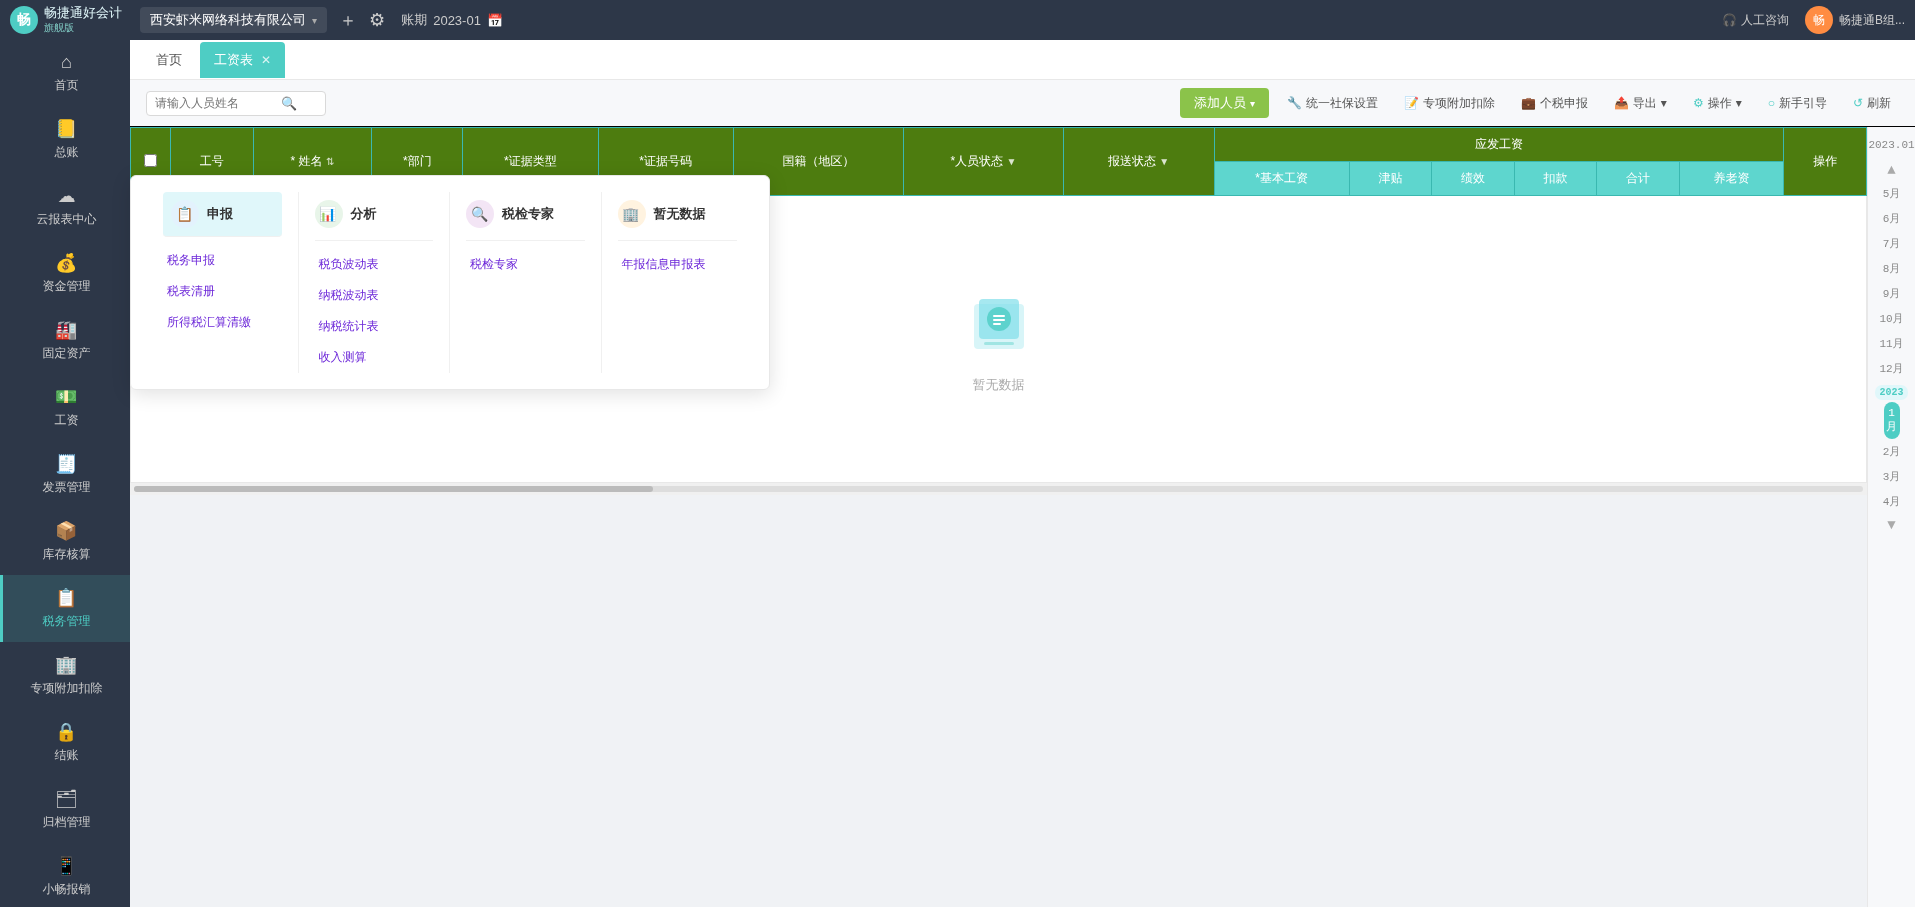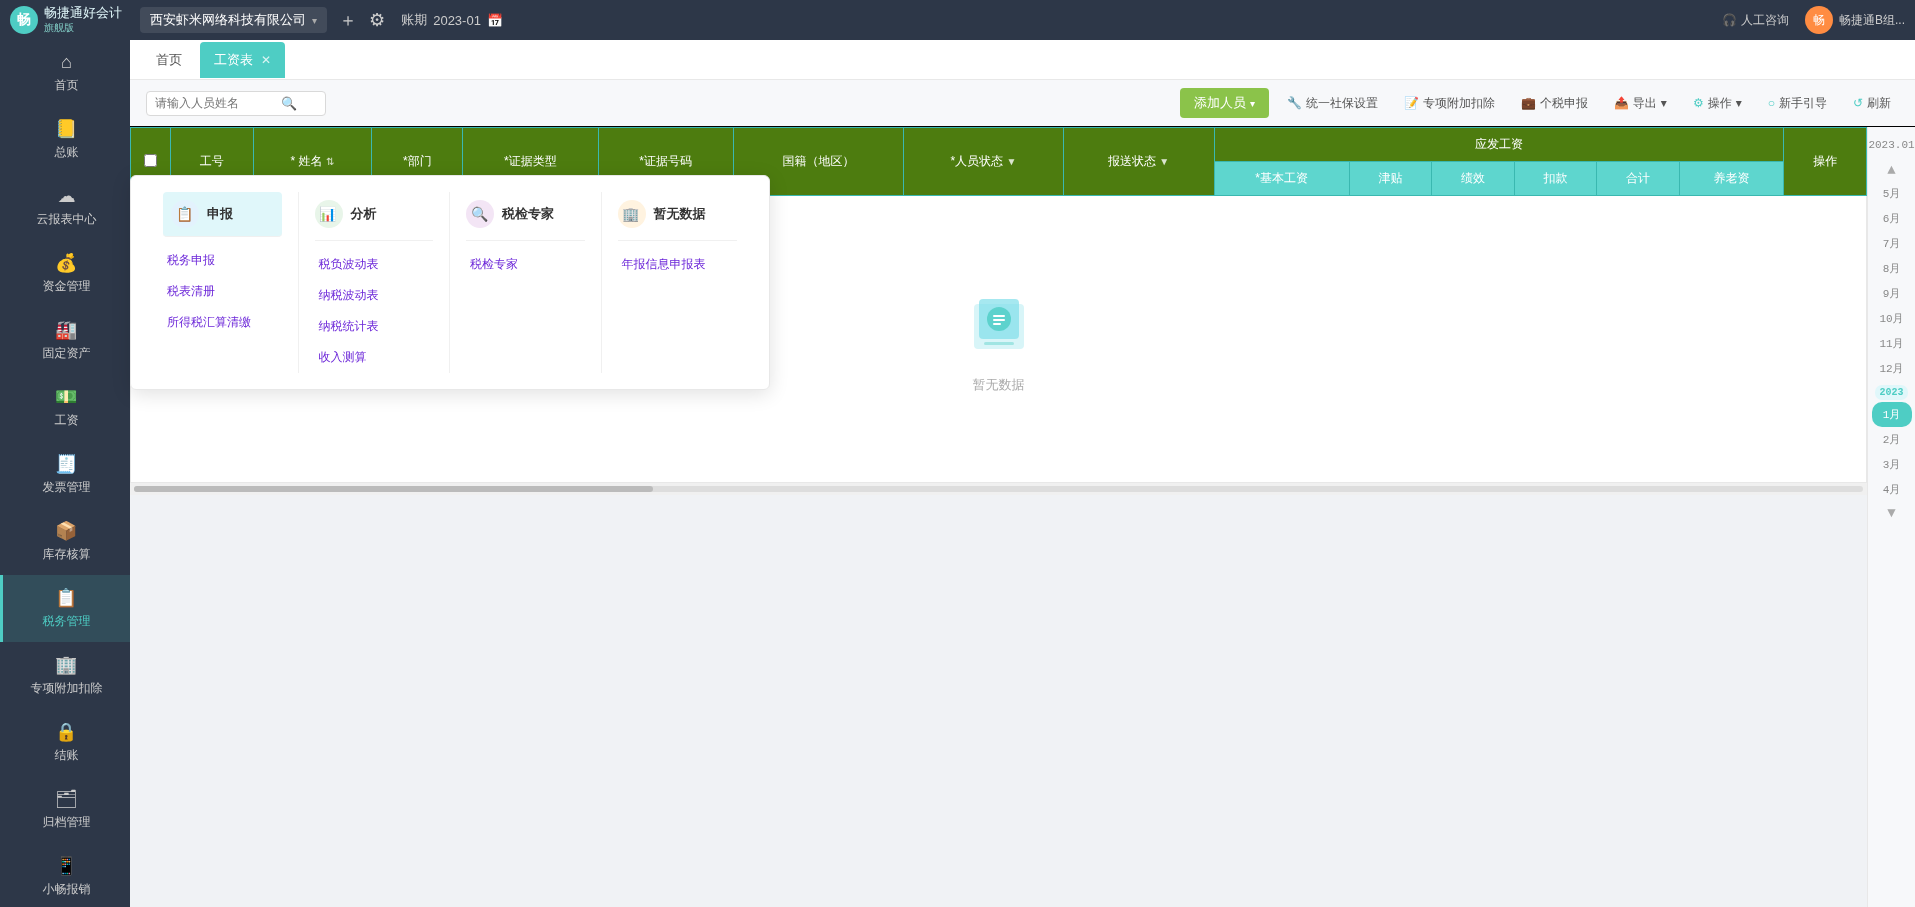--- a/index.html
+++ b/index.html
@@ -327,21 +327,21 @@
       text-align: center;
       width: 100%;
       display: flex; align-items: center; justify-content: center;
       font-size: 11px;
       border-radius: 2px;
     }
     .timeline-item.active {
       background: #4ecdc4;
       color: #fff;
       border-radius: 10px;
-      width: 40px;
+      width: 16px;
       margin: 0 auto;
     }
     .timeline-year {
       font-size: 10px; color: #aaa; text-align: center;
       padding: 2px 0; margin: 4px 0 2px 0;
     }
     .timeline-year.highlighted {
       background: #e0f7fa;
       color: #4ecdc4;
       border-radius: 7px;

